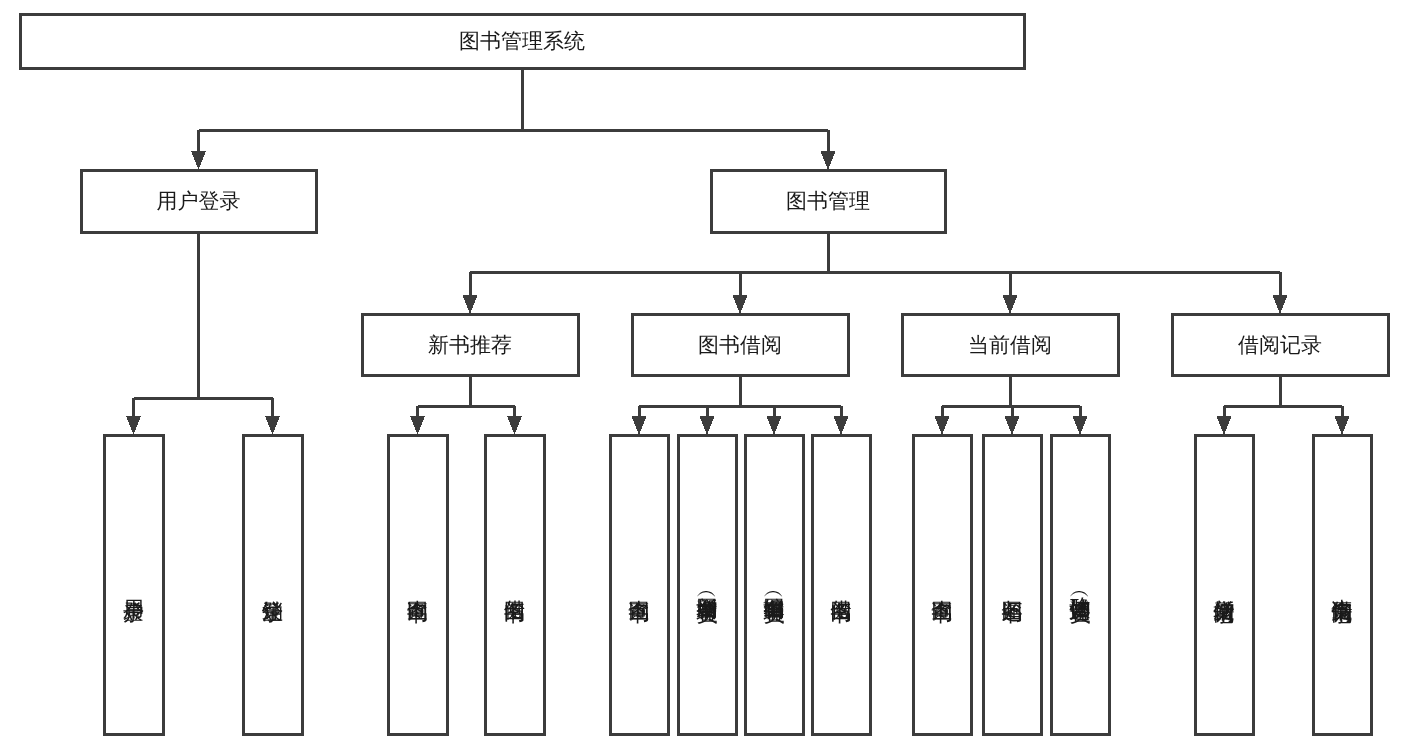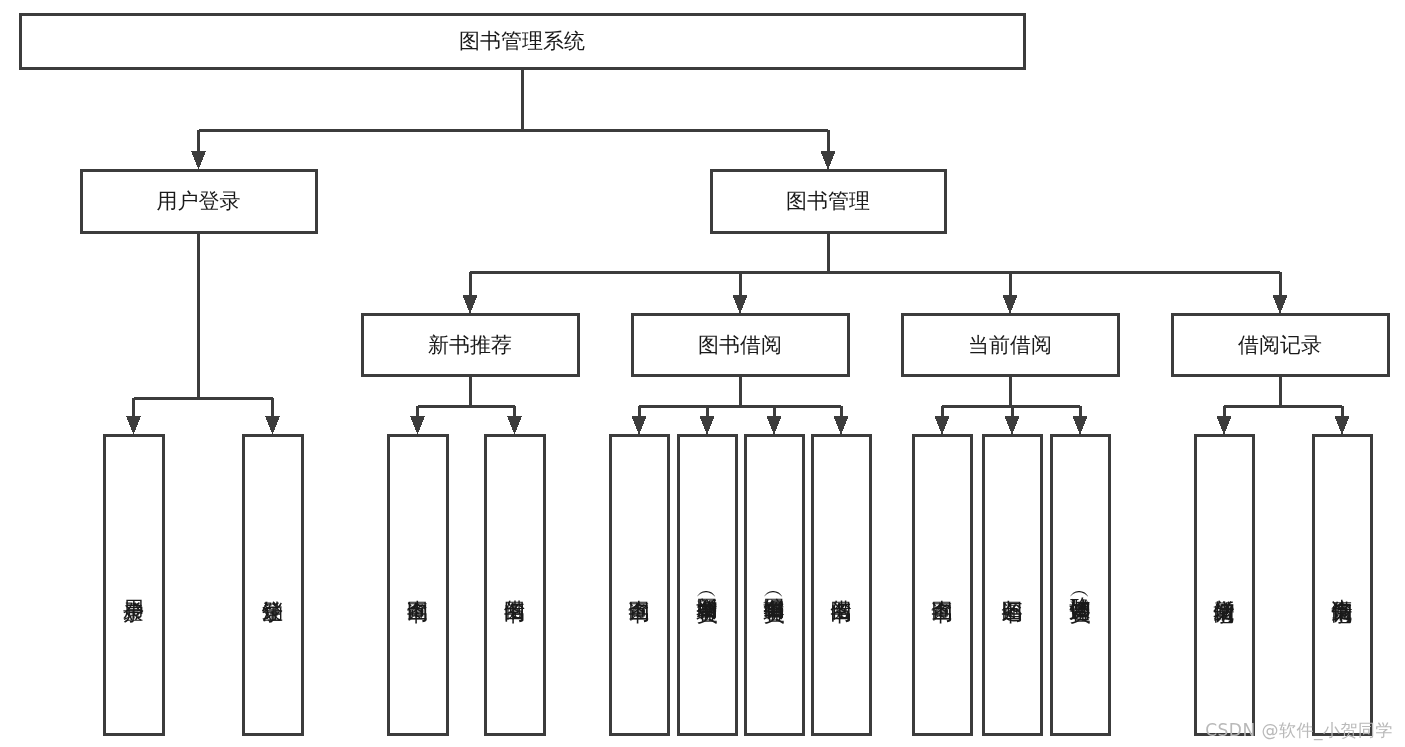--- a/index.html
+++ b/index.html
@@ -229,14 +229,13 @@
       <div class="node-label-v" style="left: 610px; top: 435px; width: 58px; height: 299px;">查询图书</div>
       <div class="node-label-v" style="left: 678px; top: 435px; width: 58px; height: 299px;">新增图书（管理员）</div>
       <div class="node-label-v" style="left: 745px; top: 435px; width: 58px; height: 299px;">编辑图书（管理员）</div>
       <div class="node-label-v" style="left: 812px; top: 435px; width: 58px; height: 299px;">借阅图书</div>
       <div class="node-label-v" style="left: 913px; top: 435px; width: 58px; height: 299px;">查询图书</div>
       <div class="node-label-v" style="left: 983px; top: 435px; width: 58px; height: 299px;">归还图书</div>
       <div class="node-label-v" style="left: 1051px; top: 435px; width: 58px; height: 299px;">确认归还（管理员）</div>
       <div class="node-label-v" style="left: 1195px; top: 435px; width: 58px; height: 299px;">新增借阅记录</div>
       <div class="node-label-v" style="left: 1313px; top: 435px; width: 58px; height: 299px;">查询借阅记录</div>
     </div>
-  <div id="watermark">CSDN @软件_小贺同学</div>
 </div>
 
 </body></html>

